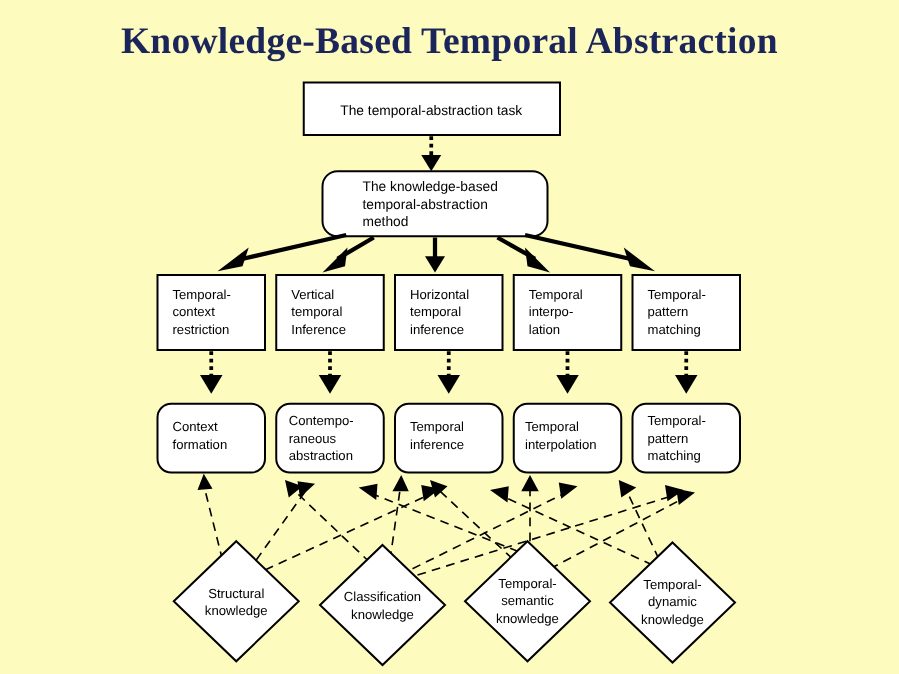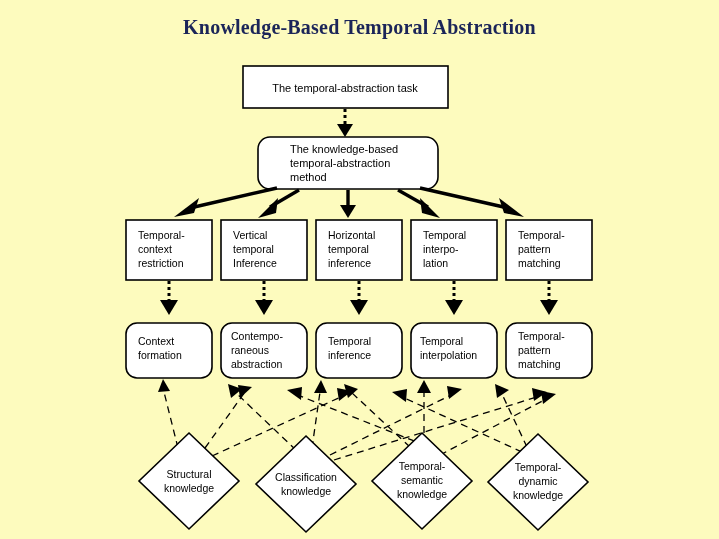--- a/index.html
+++ b/index.html
@@ -16,21 +16,21 @@
     font-family: "Liberation Sans", sans-serif;
   }
   #slide-title {
     position: absolute;
     left: 0;
     top: 16px;
     width: 719px;
     text-align: center;
     font-family: "Liberation Serif", serif;
     font-weight: bold;
-    font-size: 20px;
+    font-size: 30px;
     color: #1b2559;
     letter-spacing: 0.2px;
   }
   svg#diagram {
     position: absolute;
     left: 0;
     top: 0;
   }
   .node-text {
     font-family: "Liberation Sans", sans-serif;

